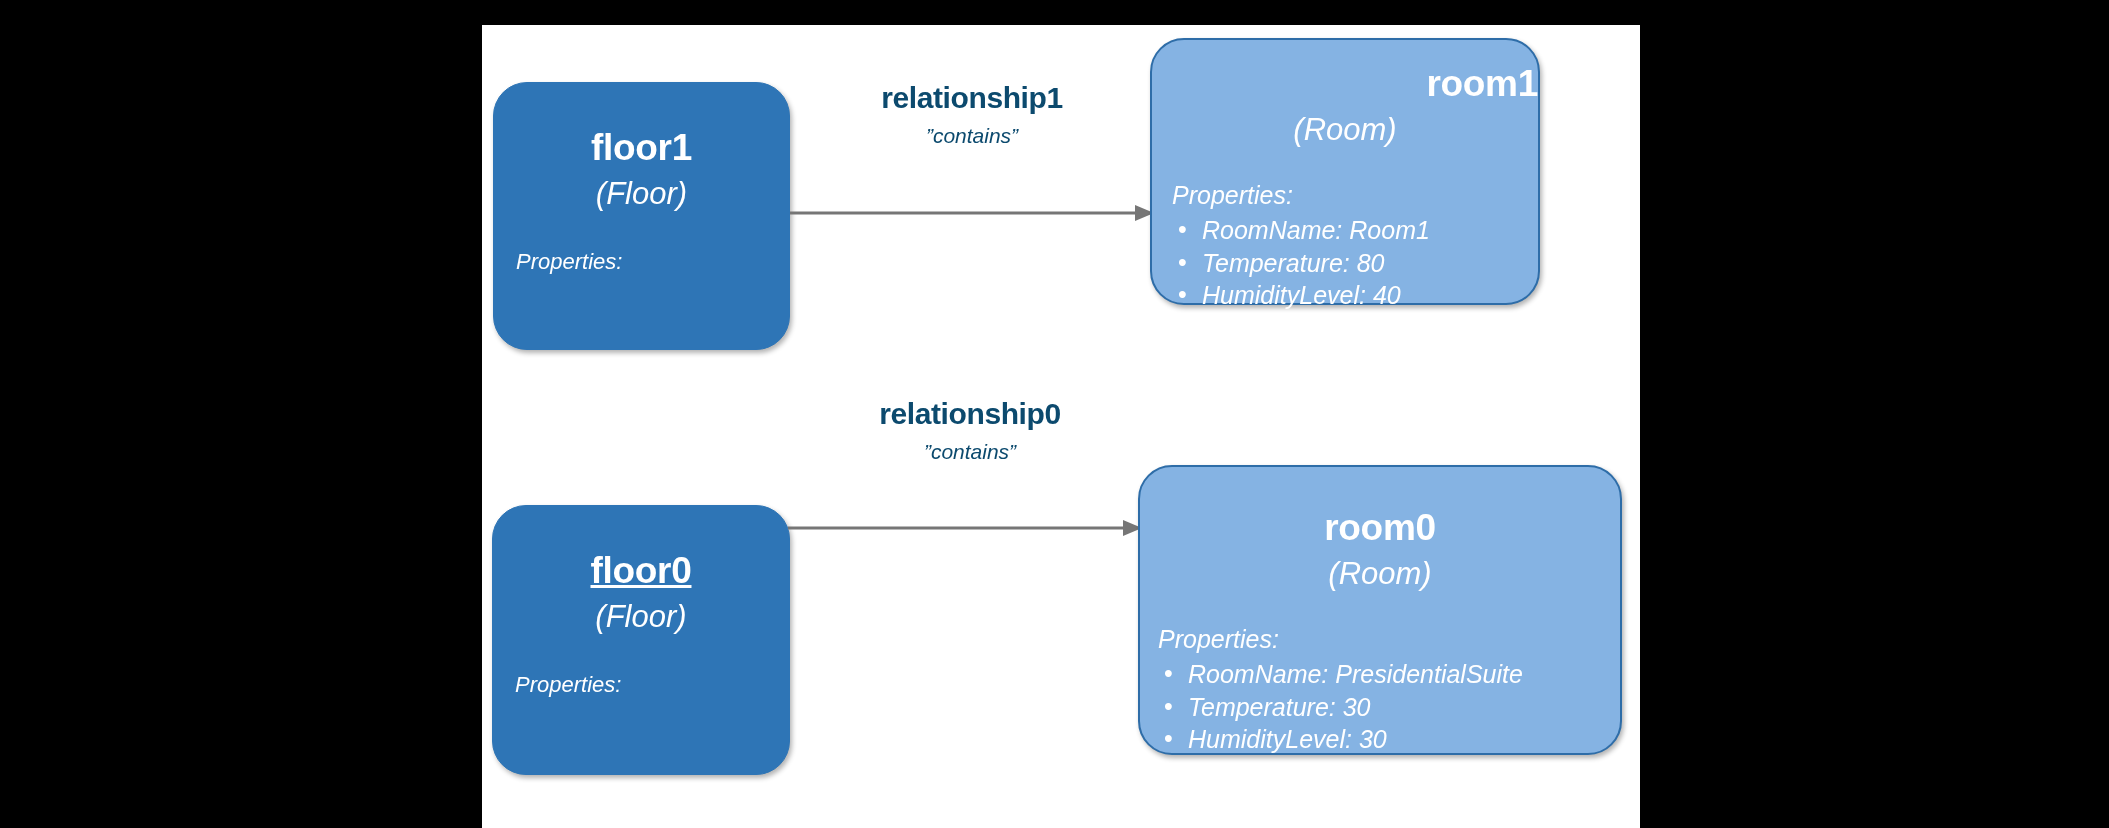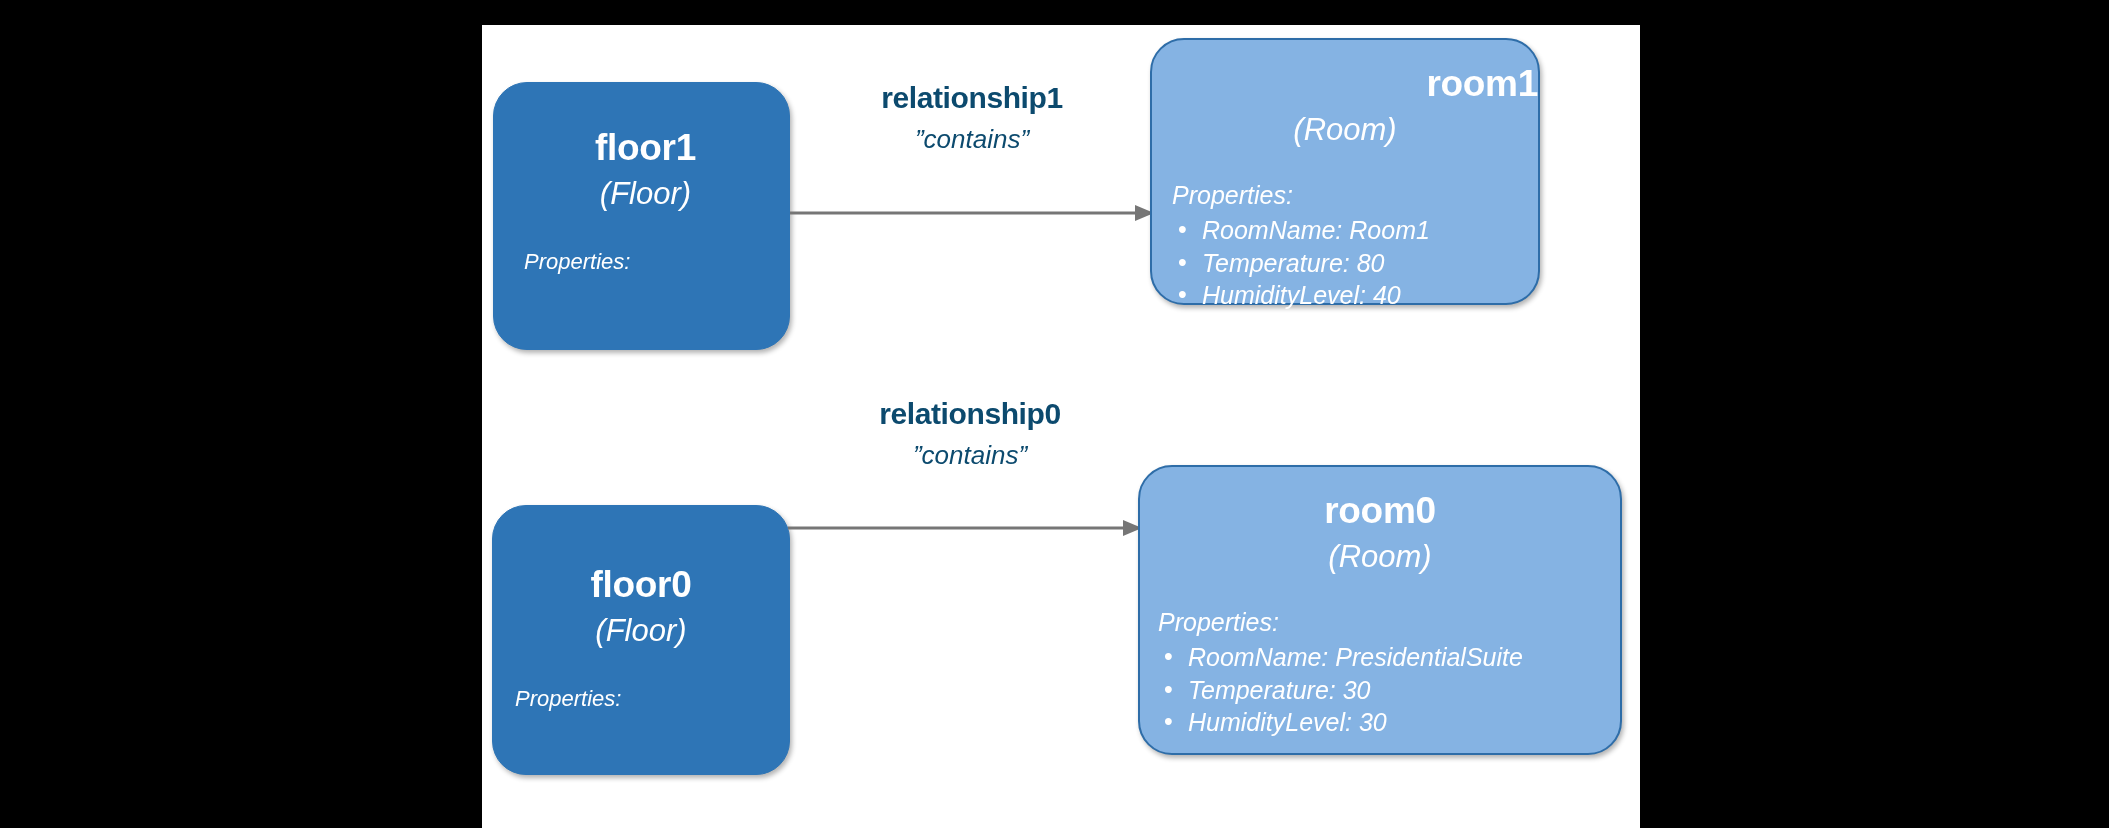--- a/index.html
+++ b/index.html
@@ -76,72 +76,72 @@
   .props-list li .bullet {
     position: absolute;
     left: 6px;
     top: -1px;
     font-style: normal;
   }
 
   
   #node-floor1 {
     left: 11px;  top: 57px;
-    width: 297px; height: 268px; padding-left: 8px;
+    width: 297px; height: 268px;
   }
   #node-floor1 .node-title { font-size: 37px; margin-top: 46px; }
   #node-floor1 .node-type  { font-size: 31px; margin-top: 12px; }
   #node-floor1 .props-label{ font-size: 22px; margin-top: 42px; margin-left: 22px; }
 
   
   #node-floor0 {
     left: 10px;  top: 480px;
     width: 298px; height: 270px;
   }
-  #node-floor0 .node-title { font-size: 37px; margin-top: 60px; }
+  #node-floor0 .node-title { font-size: 37px; margin-top: 46px; text-decoration: underline; }
   #node-floor0 .node-type  { font-size: 31px; margin-top: 12px; }
   #node-floor0 .props-label{ font-size: 22px; margin-top: 42px; margin-left: 22px; }
 
   
   #node-room1 {
     left: 668px; top: 13px;
     width: 390px; height: 267px;
   }
   #node-room1 .node-title { font-size: 37px; margin-top: 25px; text-align: right; }
   #node-room1 .node-type  { font-size: 31px; margin-top: 12px; }
   #node-room1 .props-label{ font-size: 25px; margin-top: 38px; margin-left: 20px; }
   #node-room1 .props-list { margin-top: 6px; margin-left: 20px; font-size: 25px; }
 
   
   #node-room0 {
     left: 656px; top: 440px;
     width: 484px; height: 290px;
   }
-  #node-room0 .node-title { font-size: 37px; margin-top: 25px; }
+  #node-room0 .node-title { font-size: 37px; margin-top: 42px; }
   #node-room0 .node-type  { font-size: 31px; margin-top: 12px; }
   #node-room0 .props-label{ font-size: 25px; margin-top: 38px; margin-left: 18px; }
   #node-room0 .props-list { margin-top: 6px; margin-left: 18px; font-size: 25px; }
 
   
   .edge {
     position: absolute;
   }
   .edge-labels {
     position: absolute;
     text-align: center;
     color: #0c4a6e;
   }
   .edge-name {
     font-size: 30px;
     font-weight: bold;
     letter-spacing: -0.4px;
     white-space: nowrap;
   }
   .edge-desc {
-    font-size: 26px;
+    font-size: 21px;
     font-style: italic;
     margin-top: 9px;
     white-space: nowrap;
   }
   #edge1-labels { left: 310px; top: 56px; width: 360px; }
   #edge0-labels { left: 308px; top: 372px; width: 360px; }
 
   #edge1-line { left: 308px; top: 170px; width: 364px; height: 36px; }
   #edge0-line { left: 306px; top: 485px; width: 354px; height: 36px; }
 </style>

